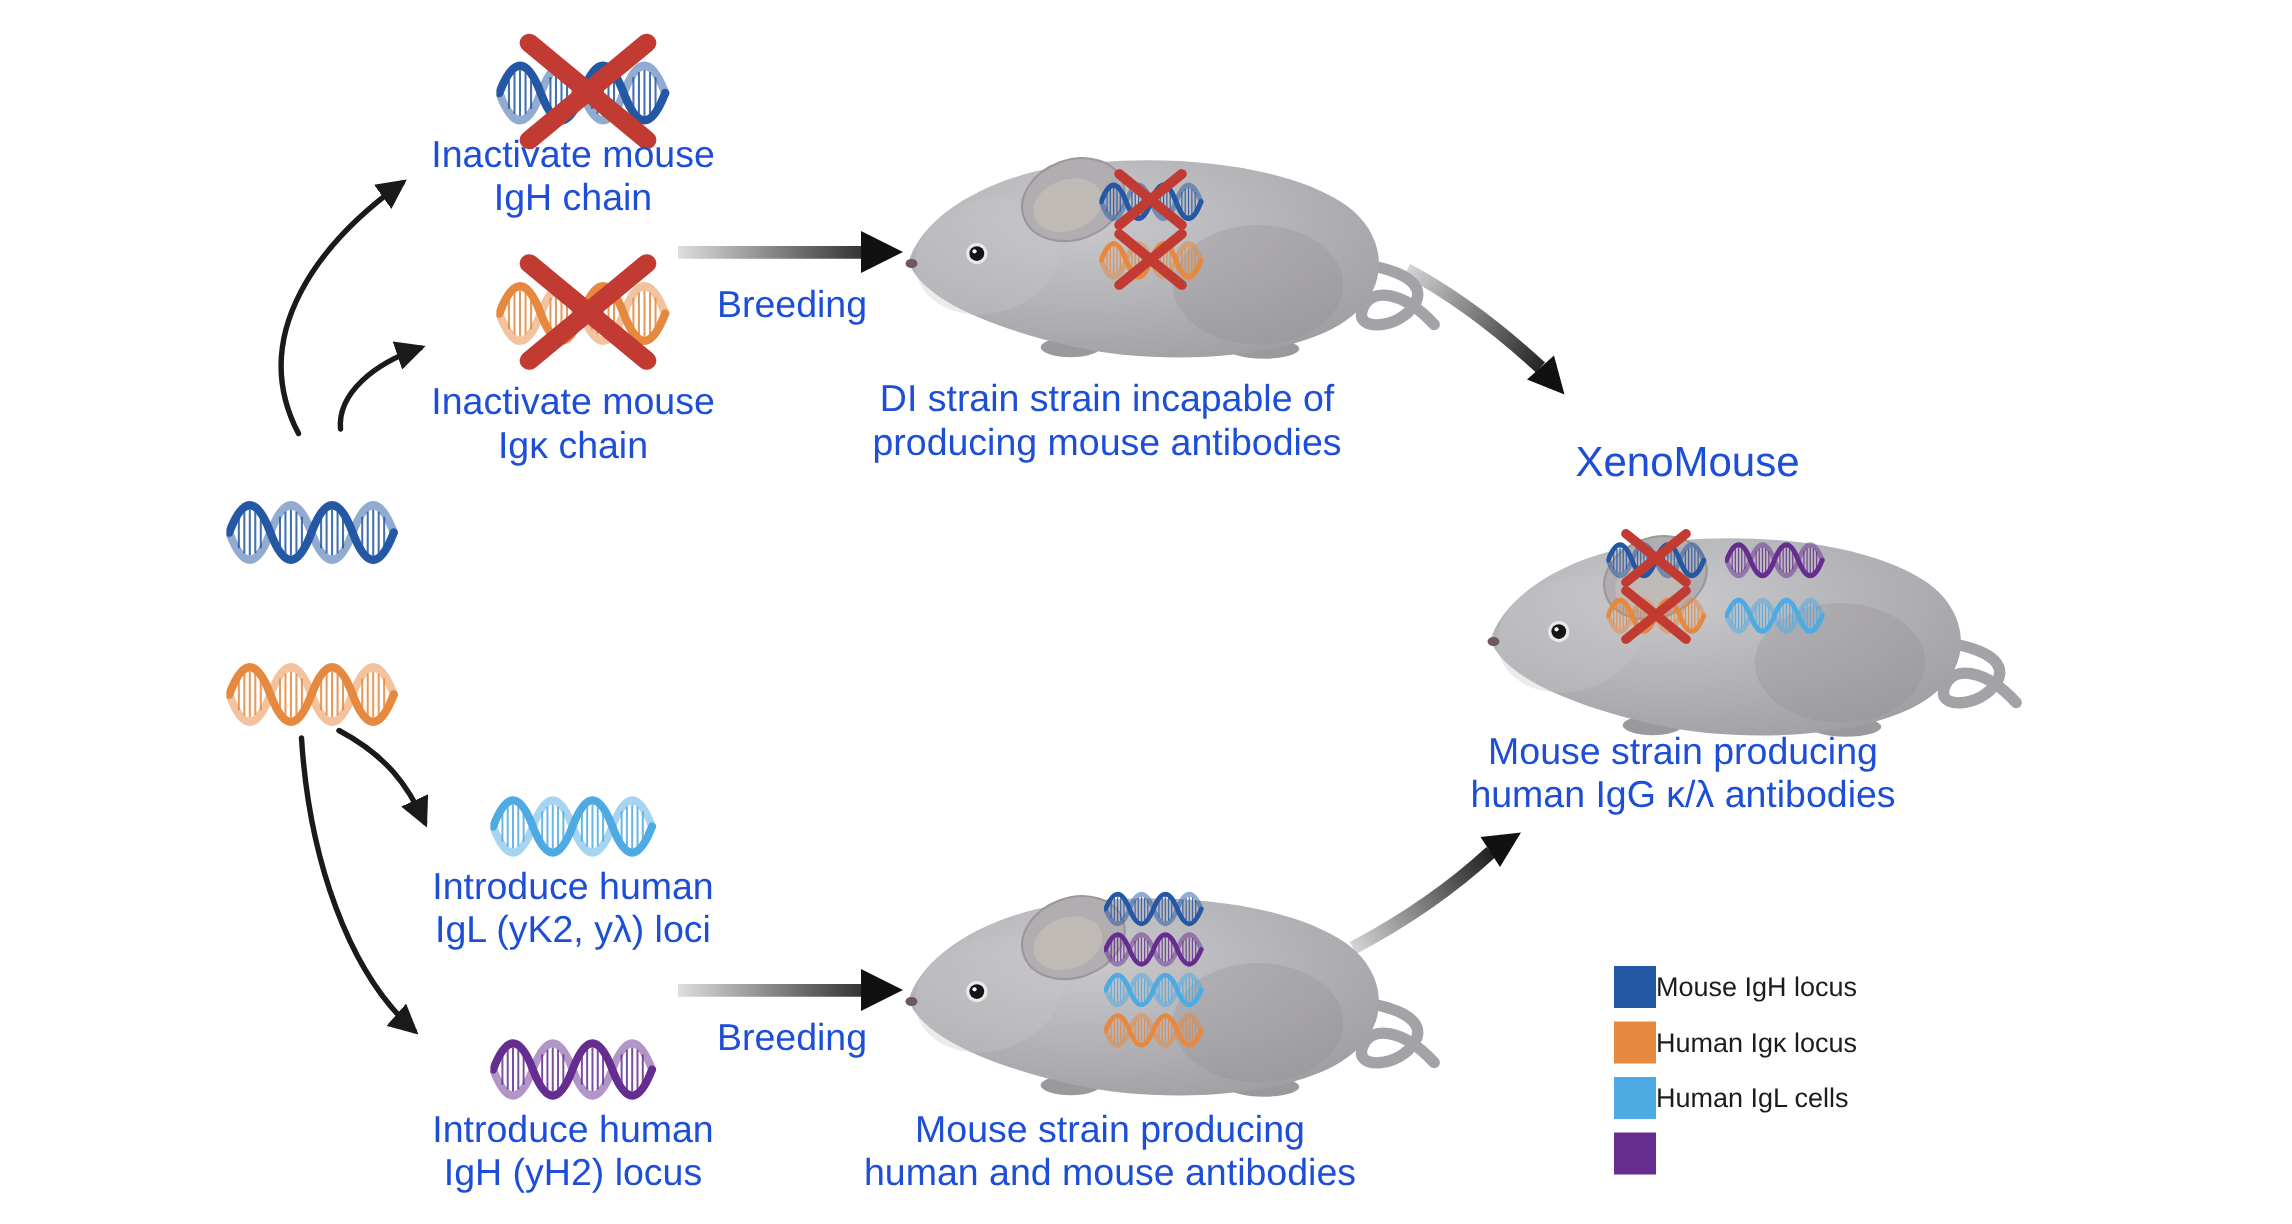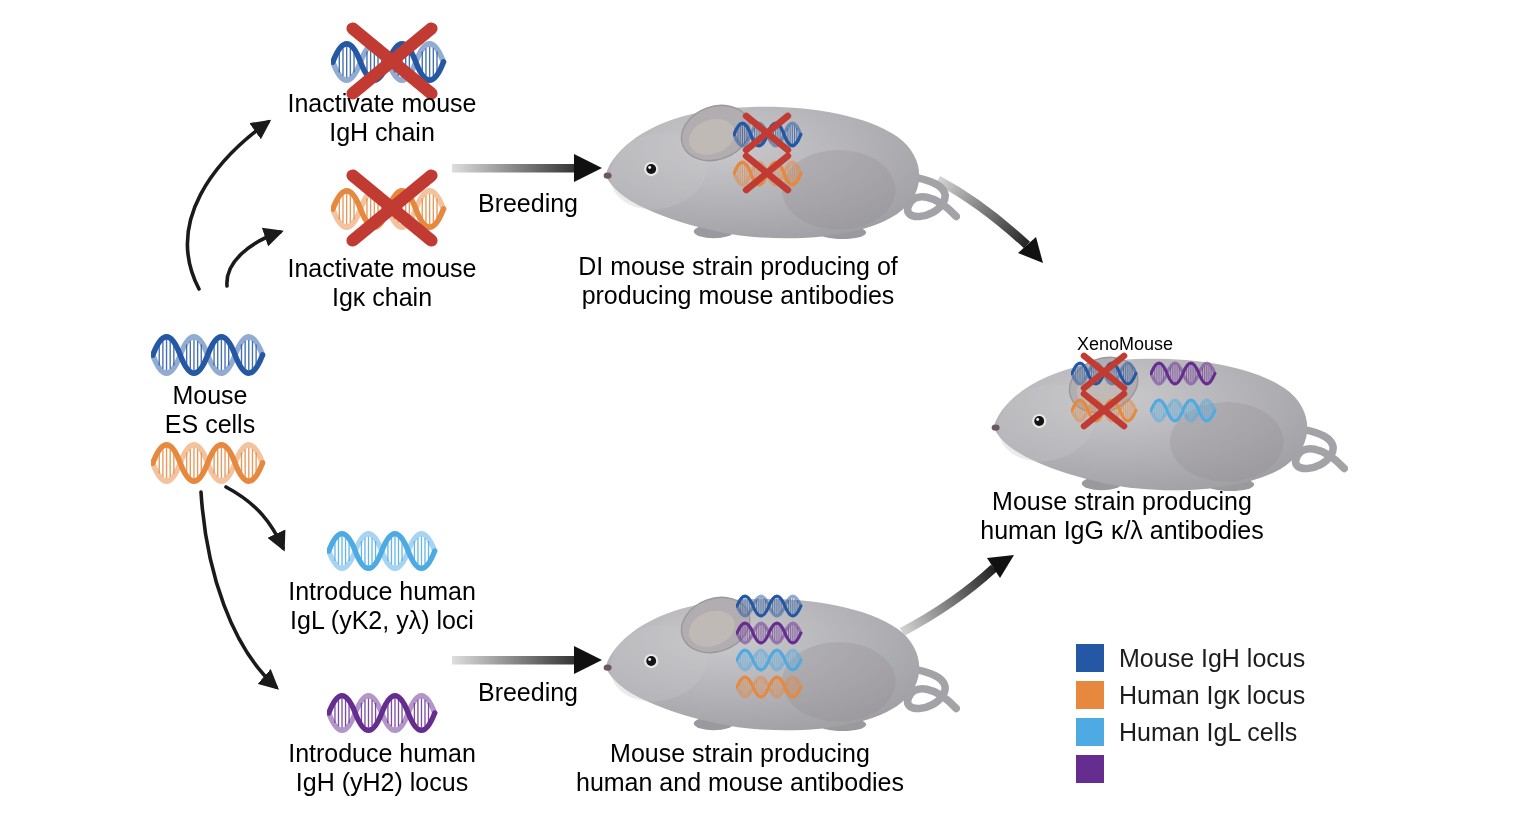--- a/index.html
+++ b/index.html
@@ -2,28 +2,28 @@
 <html><head>
 <meta charset="utf-8">
 <style>
   html,body{margin:0;padding:0;background:#fff;}
   #canvas{
     position:relative;width:1528px;height:816px;background:#ffffff;overflow:hidden;
     font-family:"Liberation Sans","DejaVu Sans",sans-serif;color:#1c1c1c;
   }
   .cap{
     position:absolute;text-align:center;font-size:25px;line-height:29px;
-    white-space:pre-line;color:#000000;
+    white-space:pre-line;color:#1d4ed8;
   }
-  .title{font-size:18px;line-height:30px;margin-top:36px;}
+  .title{font-size:28px;line-height:30px;}
   .dna,.cross,.mouse{position:absolute;display:block;}
   .legend{position:absolute;left:1076px;top:644px;display:flex;flex-direction:column;gap:9px;}
   .legend-row{display:flex;align-items:center;height:28px;}
   .legend-swatch{width:28px;height:28px;flex:0 0 28px;}
-  .legend-label{margin-left:15px;font-size:25px;line-height:28px;white-space:nowrap;text-align:right;}
+  .legend-label{font-size:18px;line-height:28px;white-space:nowrap;text-align:right;}
   svg{overflow:visible;}
 </style>
 </head>
 <body>
 
 <div id="canvas">
 
   <svg width="0" height="0" style="position:absolute" aria-hidden="true">
     <defs>
 
@@ -209,31 +209,29 @@
       <use href="#cross"></use>
     </svg>
   <svg class="dna" style="left: 1150px; top: 398px; width: 68px; height: 25px; color: rgb(77, 170, 227);">
       <use href="#dna"></use>
     </svg>
 
   <div class="cap" style="left:232px;top:89px;width:300px">Inactivate mouse
 IgH chain</div>
   <div class="cap" style="left:232px;top:254px;width:300px">Inactivate mouse
 Igκ chain</div>
-  <div class="cap" style="left:120px;top:381px;width:180px">Mouse
-ES cells</div>
   <div class="cap" style="left:232px;top:577px;width:300px">Introduce human
 IgL (yK2, yλ) loci</div>
   <div class="cap" style="left:232px;top:739px;width:300px">Introduce human
 IgH (yH2) locus</div>
 
   <div class="cap" style="left:448px;top:189px;width:160px">Breeding</div>
   <div class="cap" style="left:448px;top:678px;width:160px">Breeding</div>
 
-  <div class="cap" style="left:560px;top:252px;width:356px">DI mouse strain producing of
+  <div class="cap" style="left:560px;top:252px;width:356px">DI strain strain incapable of
 producing mouse antibodies</div>
   <div class="cap" style="left:558px;top:739px;width:364px">Mouse strain producing
 human and mouse antibodies</div>
 
   <div class="cap title" style="left:1035px;top:293px;width:180px">XenoMouse</div>
   <div class="cap" style="left:972px;top:487px;width:300px">Mouse strain producing
 human IgG κ/λ antibodies</div>
 
   <div class="legend">
     <div class="legend-row">

